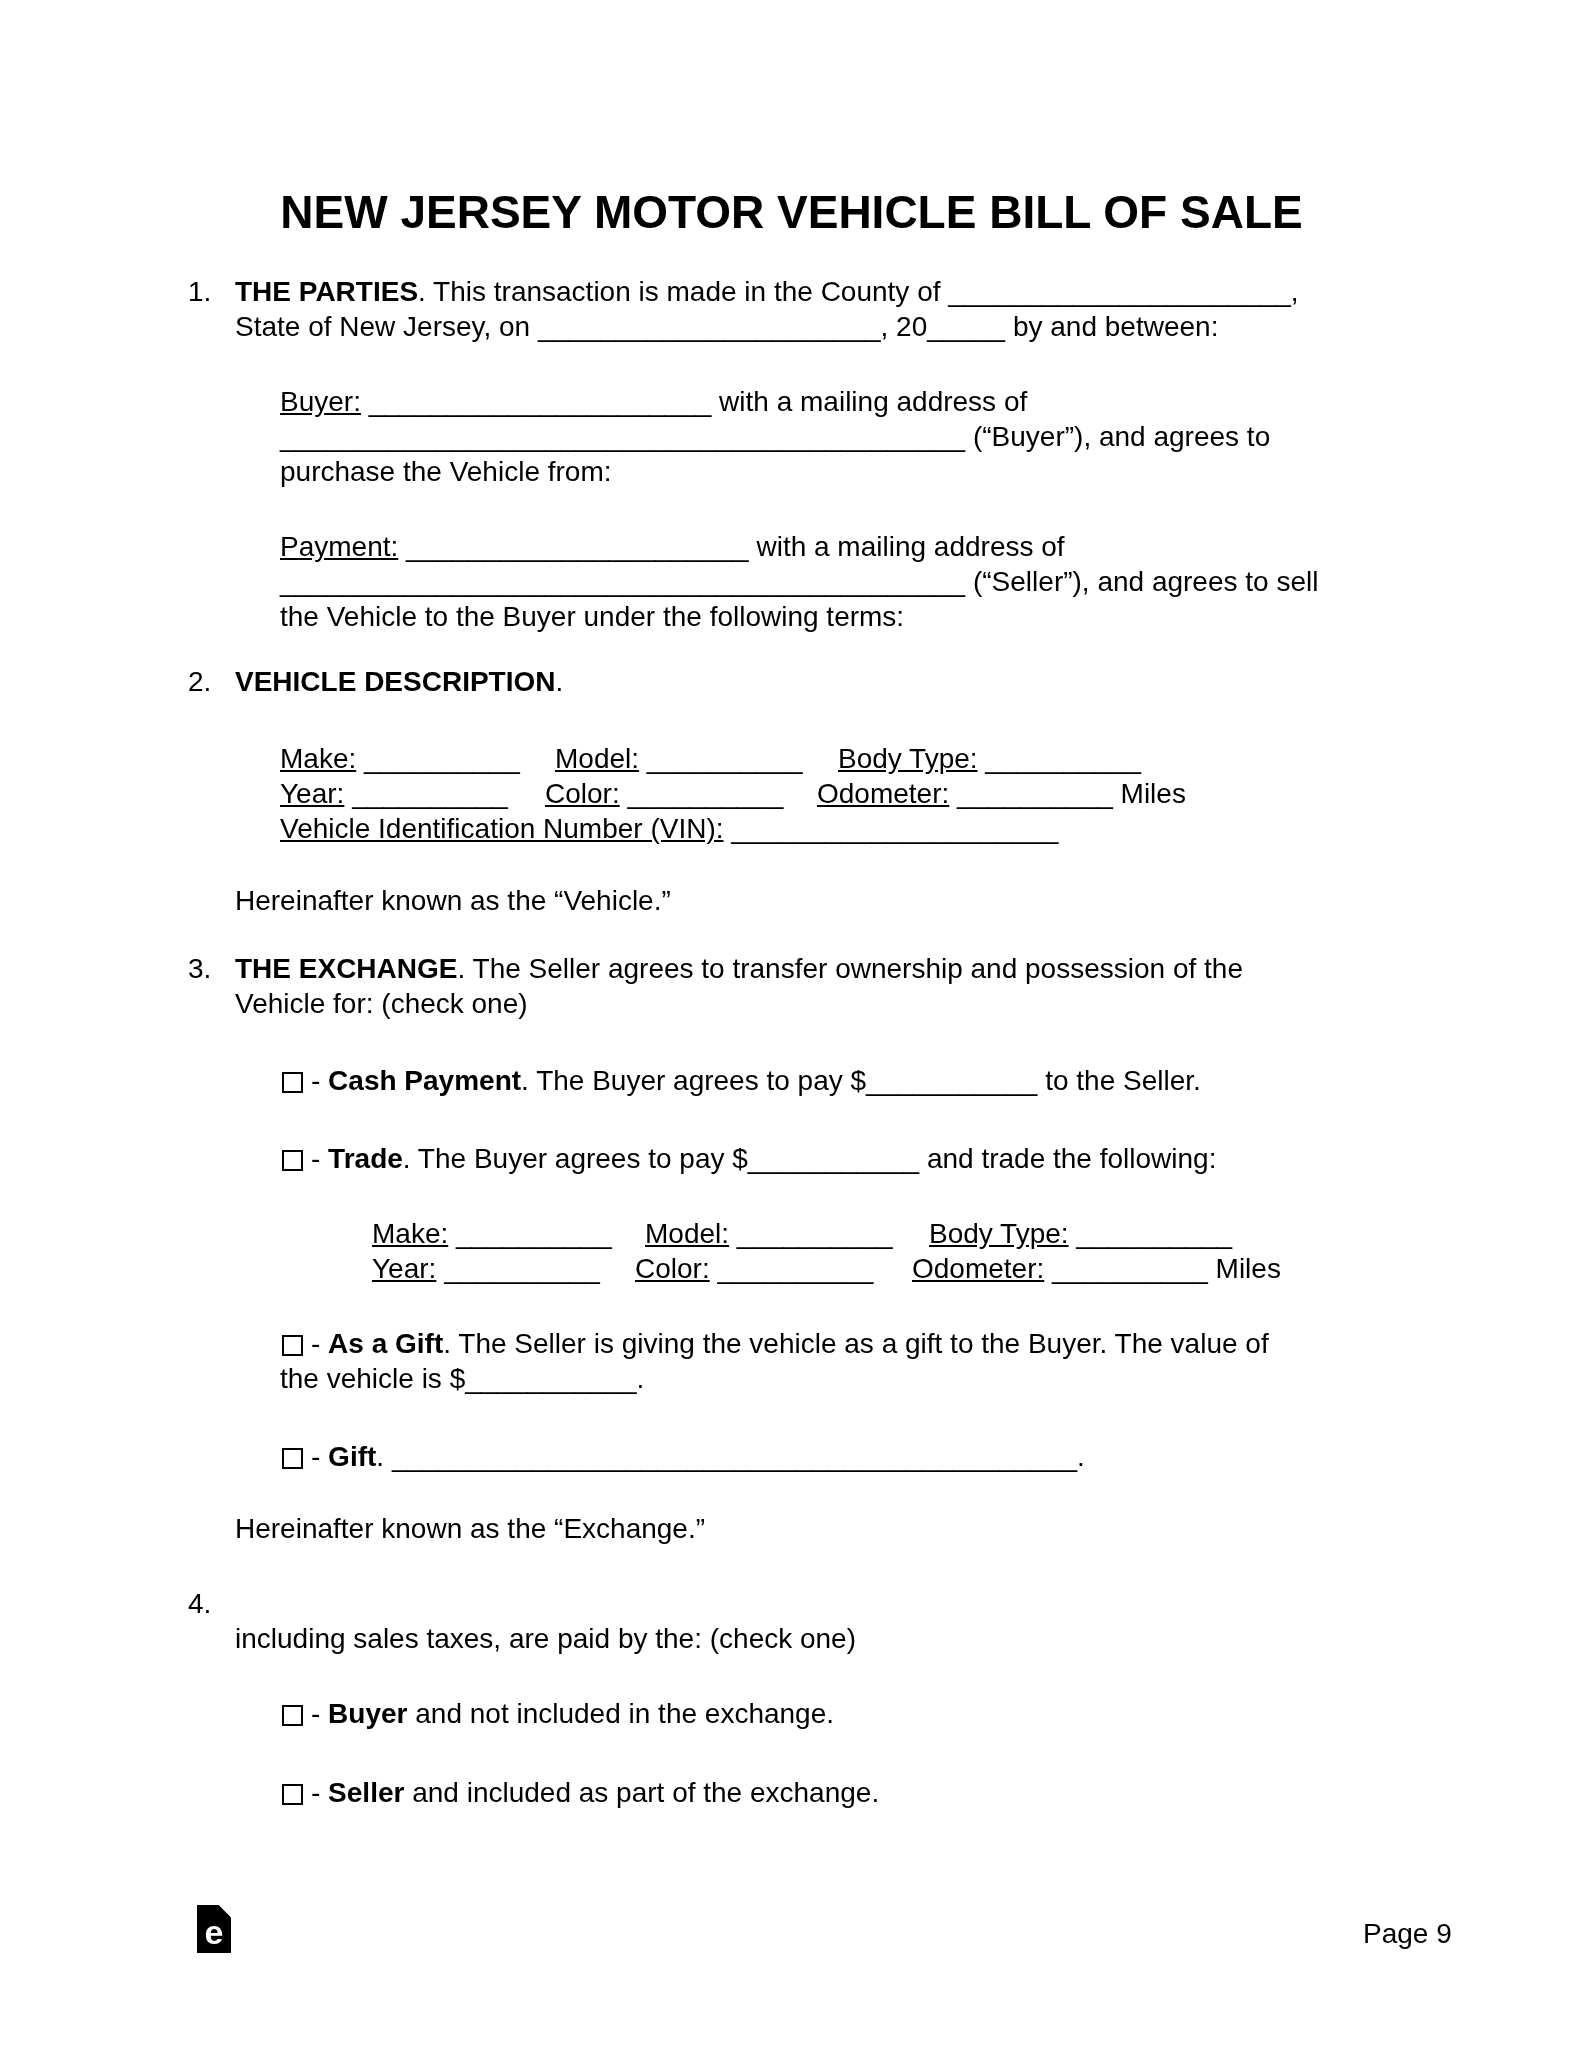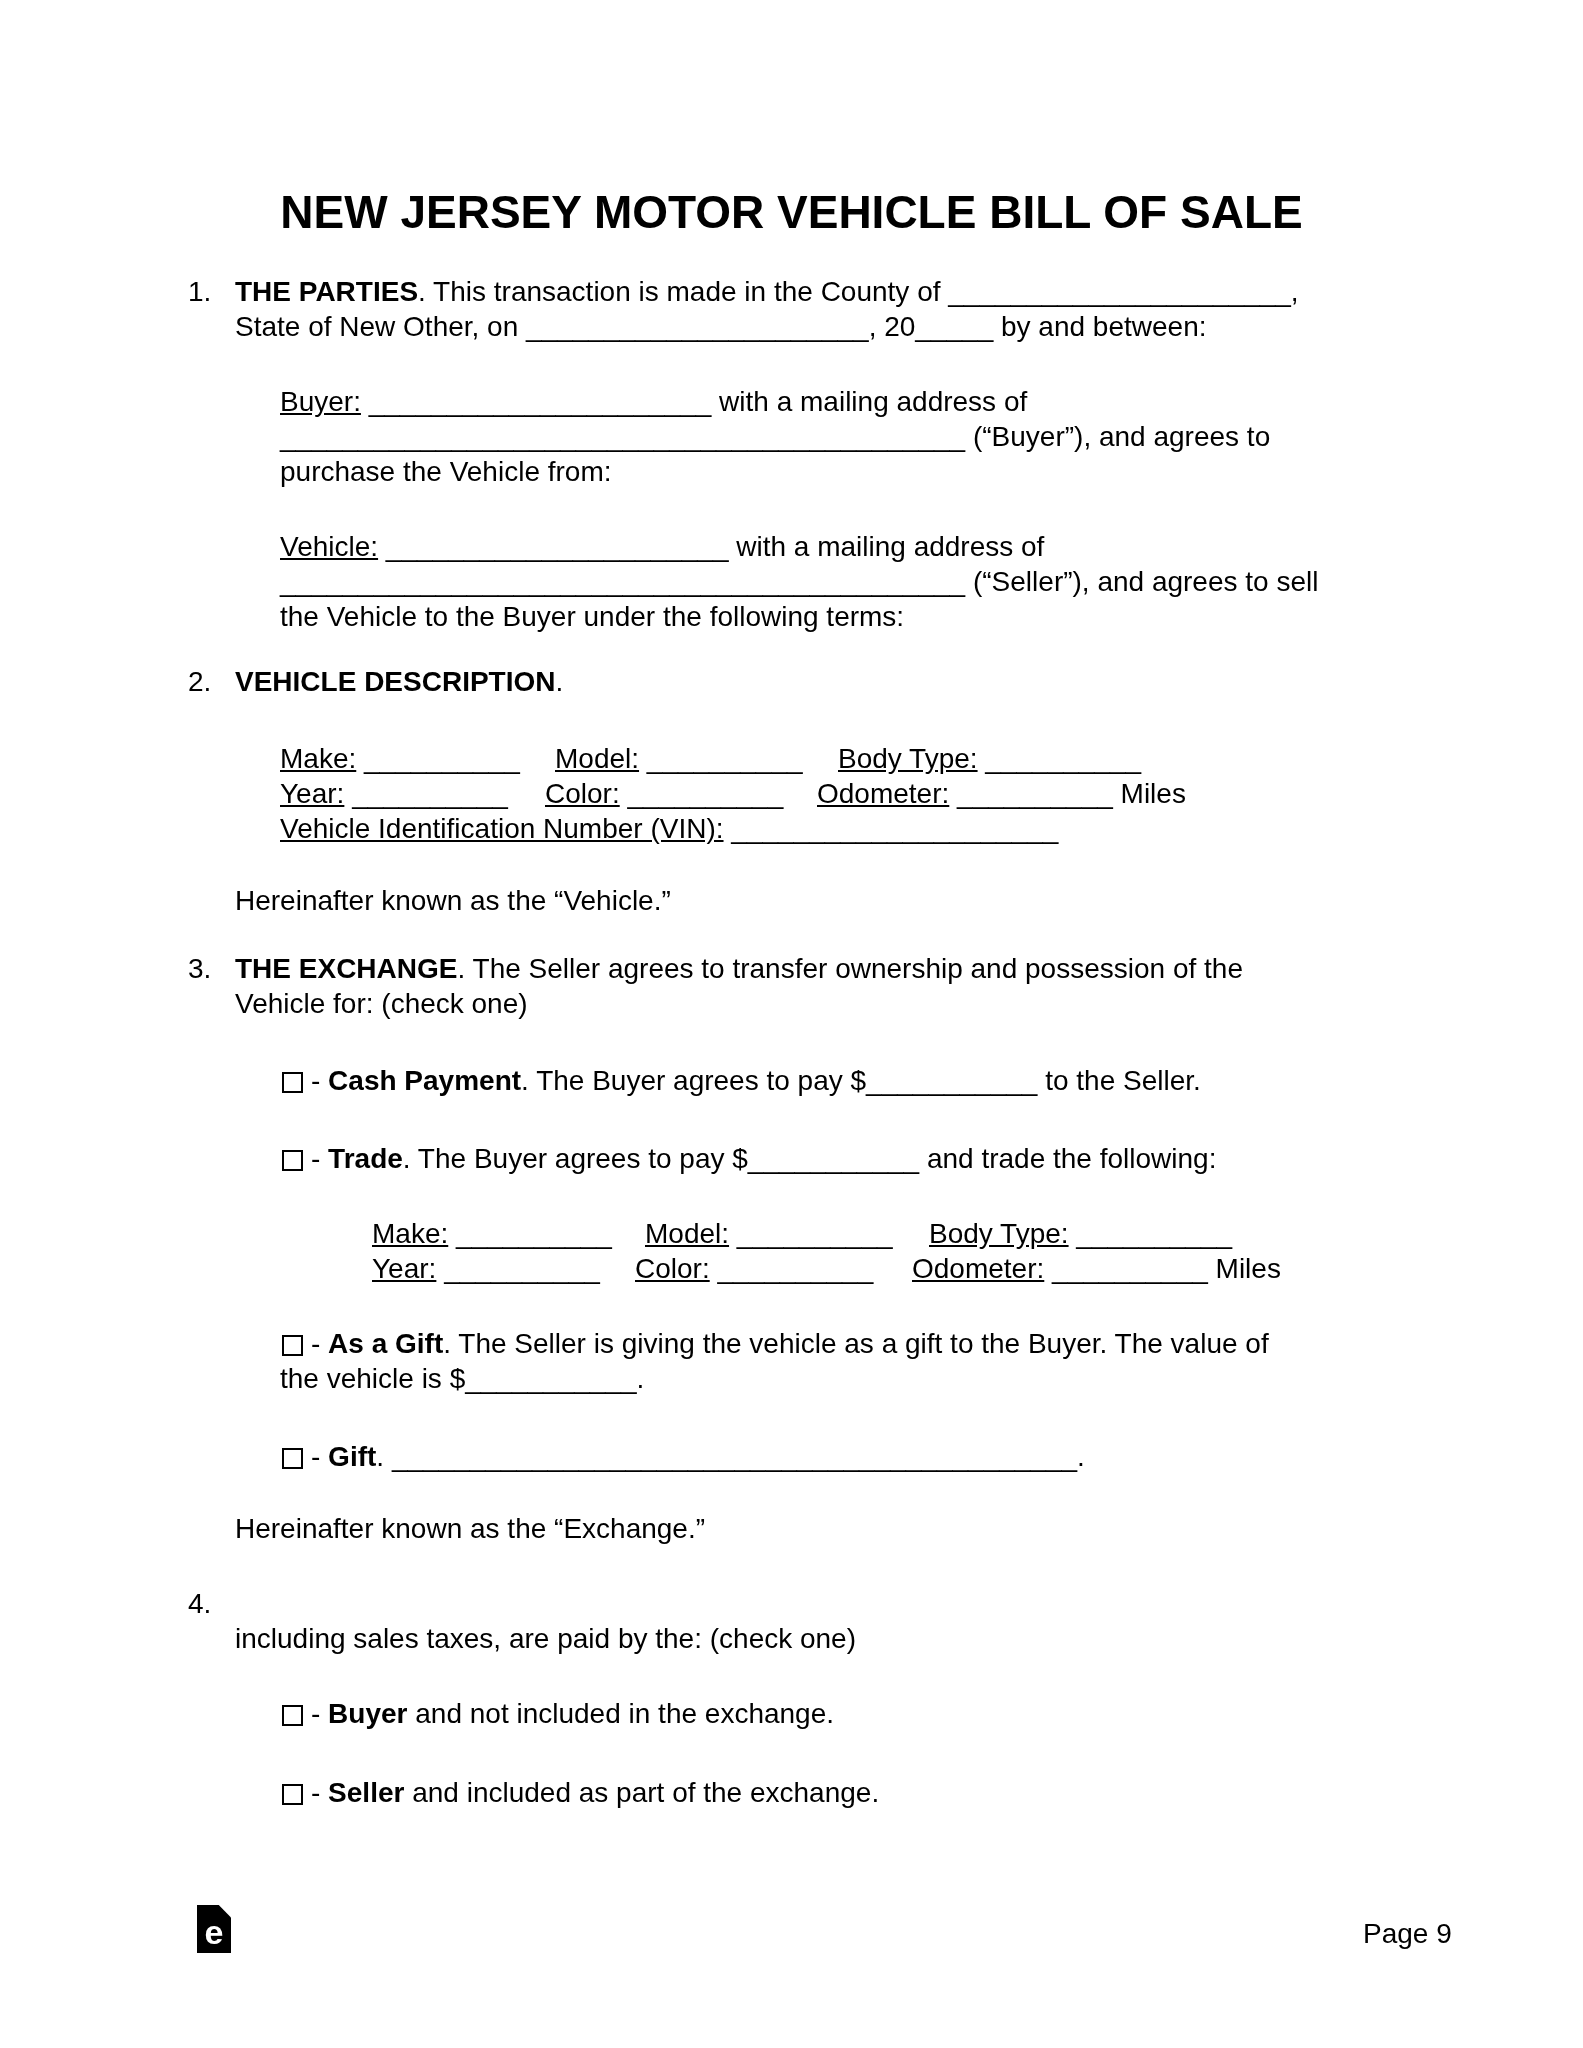--- a/index.html
+++ b/index.html
@@ -46,27 +46,27 @@
 </style>
 </head>
 <body>
 
 <div class="page">
 
   <div class="title" style="top:187px">NEW JERSEY MOTOR VEHICLE BILL OF SALE</div>
 
   <div class="line" style="left:188px; top:274px">1.</div>
   <div class="line" style="left:235px; top:274px"><span class="b">THE PARTIES</span><span>. This transaction is made in the County of </span><span>______________________</span><span>,</span></div>
-  <div class="line" style="left:235px; top:309px"><span>State of New Other, on </span><span>______________________</span><span>, 20</span><span>_____</span><span> by and between:</span></div>
+  <div class="line" style="left:235px; top:309px"><span>State of New Jersey, on </span><span>______________________</span><span>, 20</span><span>_____</span><span> by and between:</span></div>
 
   <div class="line" style="left:280px; top:384px"><span class="u">Buyer:</span><span> ______________________ </span><span>with a mailing address of</span></div>
   <div class="line" style="left:280px; top:419px"><span>____________________________________________</span><span> (“Buyer”), and agrees to</span></div>
   <div class="line" style="left:280px; top:454px">purchase the Vehicle from:</div>
 
-  <div class="line" style="left:280px; top:529px"><span class="u">Vehicle:</span><span> ______________________ </span><span>with a mailing address of</span></div>
+  <div class="line" style="left:280px; top:529px"><span class="u">Payment:</span><span> ______________________ </span><span>with a mailing address of</span></div>
   <div class="line" style="left:280px; top:564px"><span>____________________________________________</span><span> (“Seller”), and agrees to sell</span></div>
   <div class="line" style="left:280px; top:599px">the Vehicle to the Buyer under the following terms:</div>
 
   <div class="line" style="left:188px; top:664px">2.</div>
   <div class="line" style="left:235px; top:664px"><span class="b">VEHICLE DESCRIPTION</span><span>.</span></div>
 
   <div class="line" style="left:280px; top:741px"><span class="u">Make:</span><span> __________</span></div>
   <div class="line" style="left:555px; top:741px"><span class="u">Model:</span><span> __________</span></div>
   <div class="line" style="left:838px; top:741px"><span class="u">Body Type:</span><span> __________</span></div>
 

